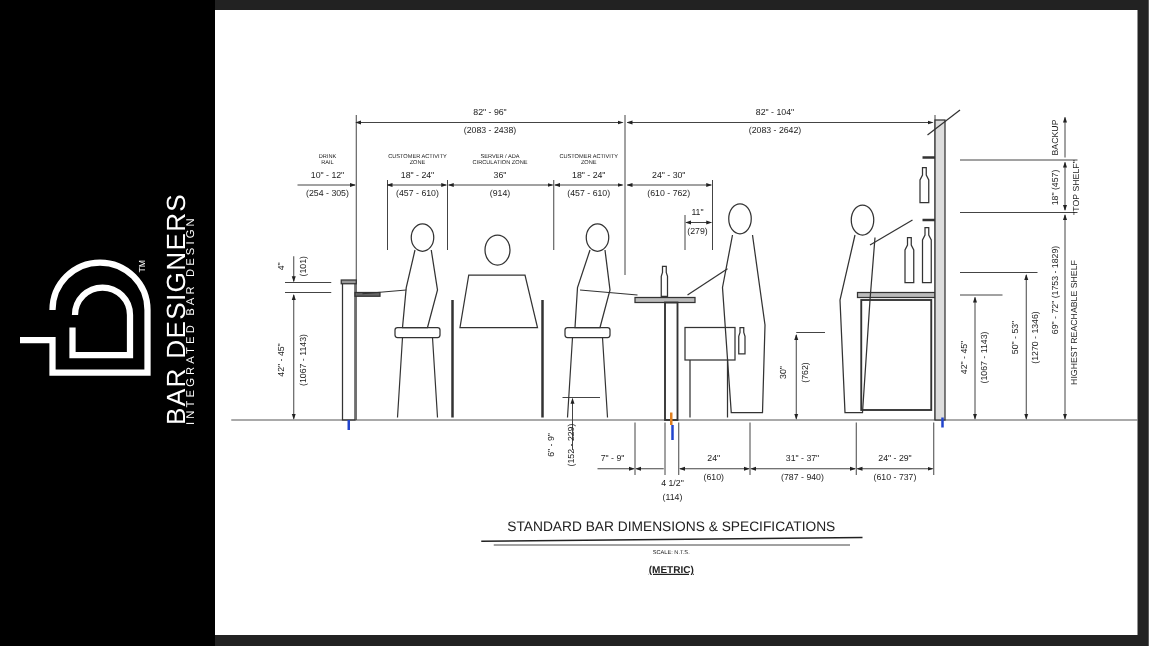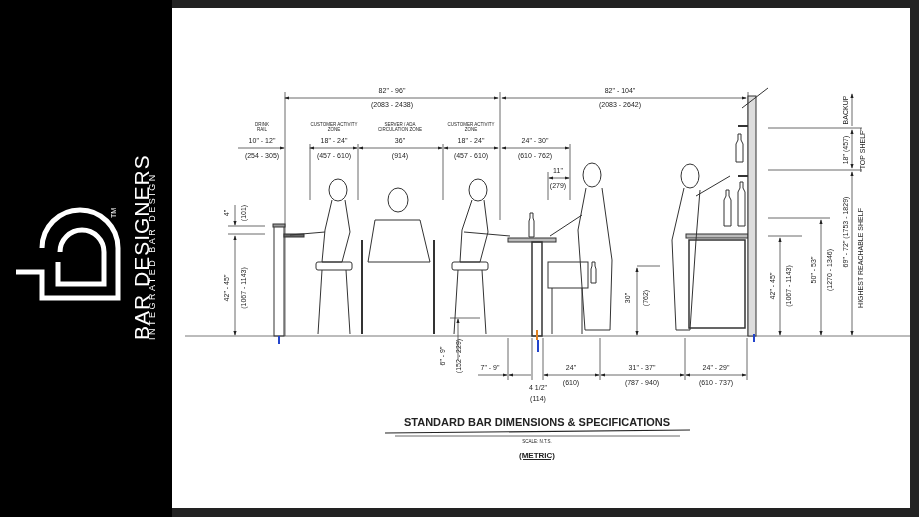--- a/index.html
+++ b/index.html
@@ -210,16 +210,16 @@
   <div class="vrot" style="left:772px;top:286px">42" - 45"</div>
   <div class="vrot" style="left:788px;top:286px">(1067 - 1143)</div>
   <div class="vrot" style="left:813px;top:270px">50" - 53"</div>
   <div class="vrot" style="left:829px;top:270px">(1270 - 1346)</div>
   <div class="vrot" style="left:845px;top:232px">69" - 72" (1753 - 1829)</div>
   <div class="vrot" style="left:860px;top:258px">HIGHEST REACHABLE SHELF</div>
   <div class="vrot" style="left:845px;top:150px">18" (457)</div>
   <div class="vrot" style="left:862px;top:150px"><span>"TOP</span> <span>SHELF"</span></div>
   <div class="vrot" style="left:845px;top:110px">BACKUP</div>
 
-  <div class="lbl" style="left:537px;top:416px;font-size:11px;font-weight:bold;">STANDARD BAR DIMENSIONS &amp; SPECIFICATIONS</div>
+  <div class="lbl" style="left:537px;top:416px;font-size:11px;font-weight:normal;">STANDARD BAR DIMENSIONS &amp; SPECIFICATIONS</div>
   <div class="lbl" style="left:537px;top:439px;font-size:4.5px;">SCALE: N.T.S.</div>
   <div class="lbl" style="left:537px;top:451px;font-size:8px;font-weight:bold;text-decoration:underline;">(METRIC)</div>
 </div>
 
 </body></html>

